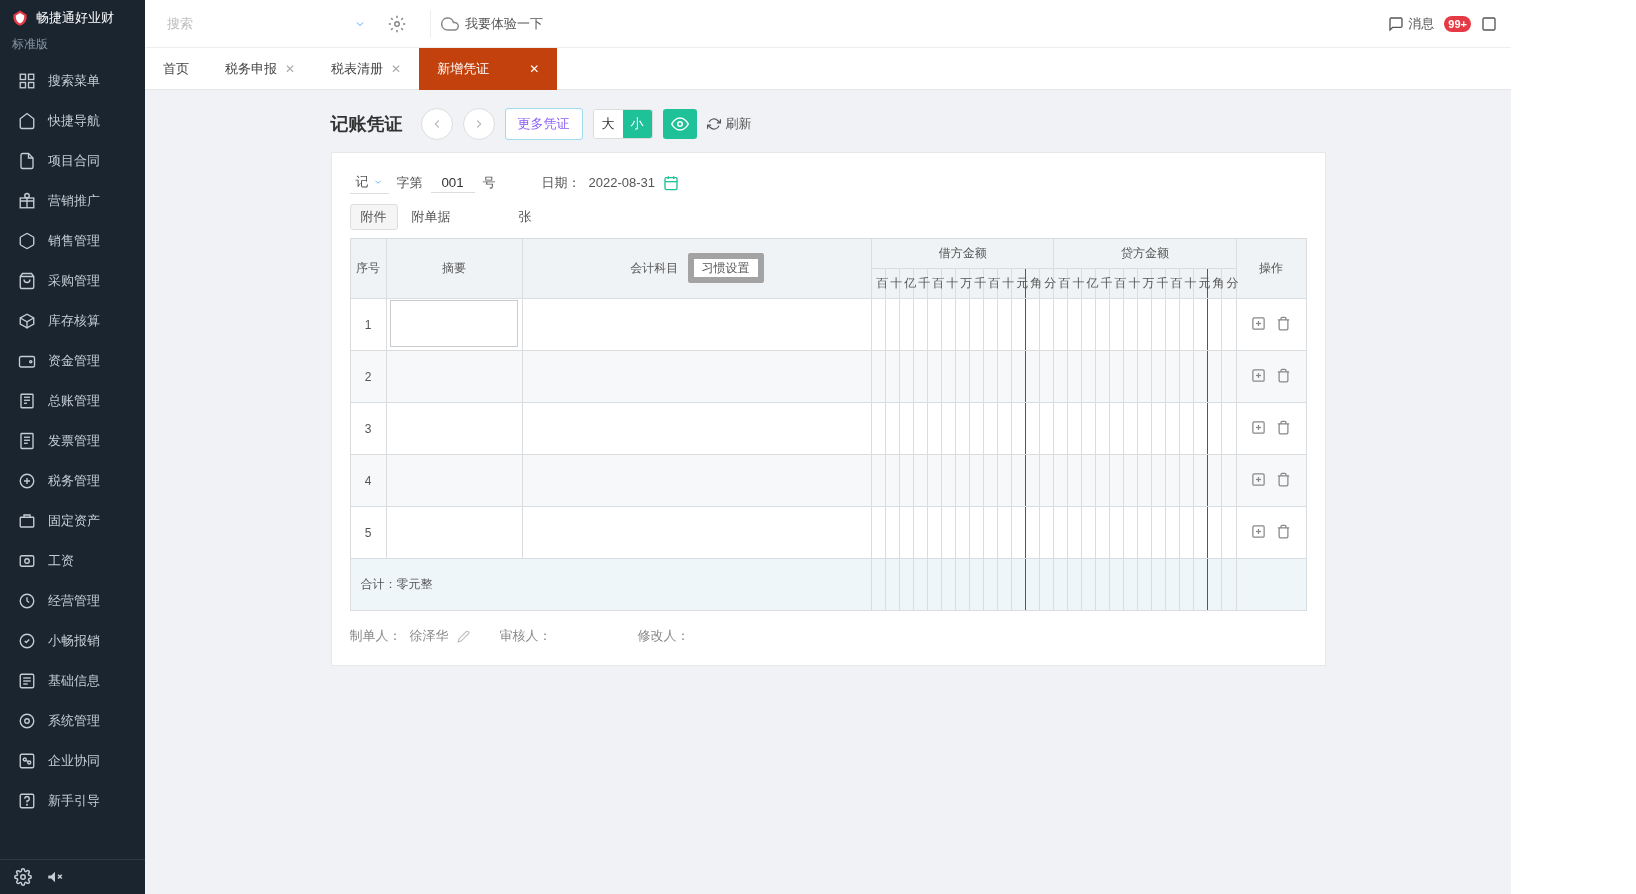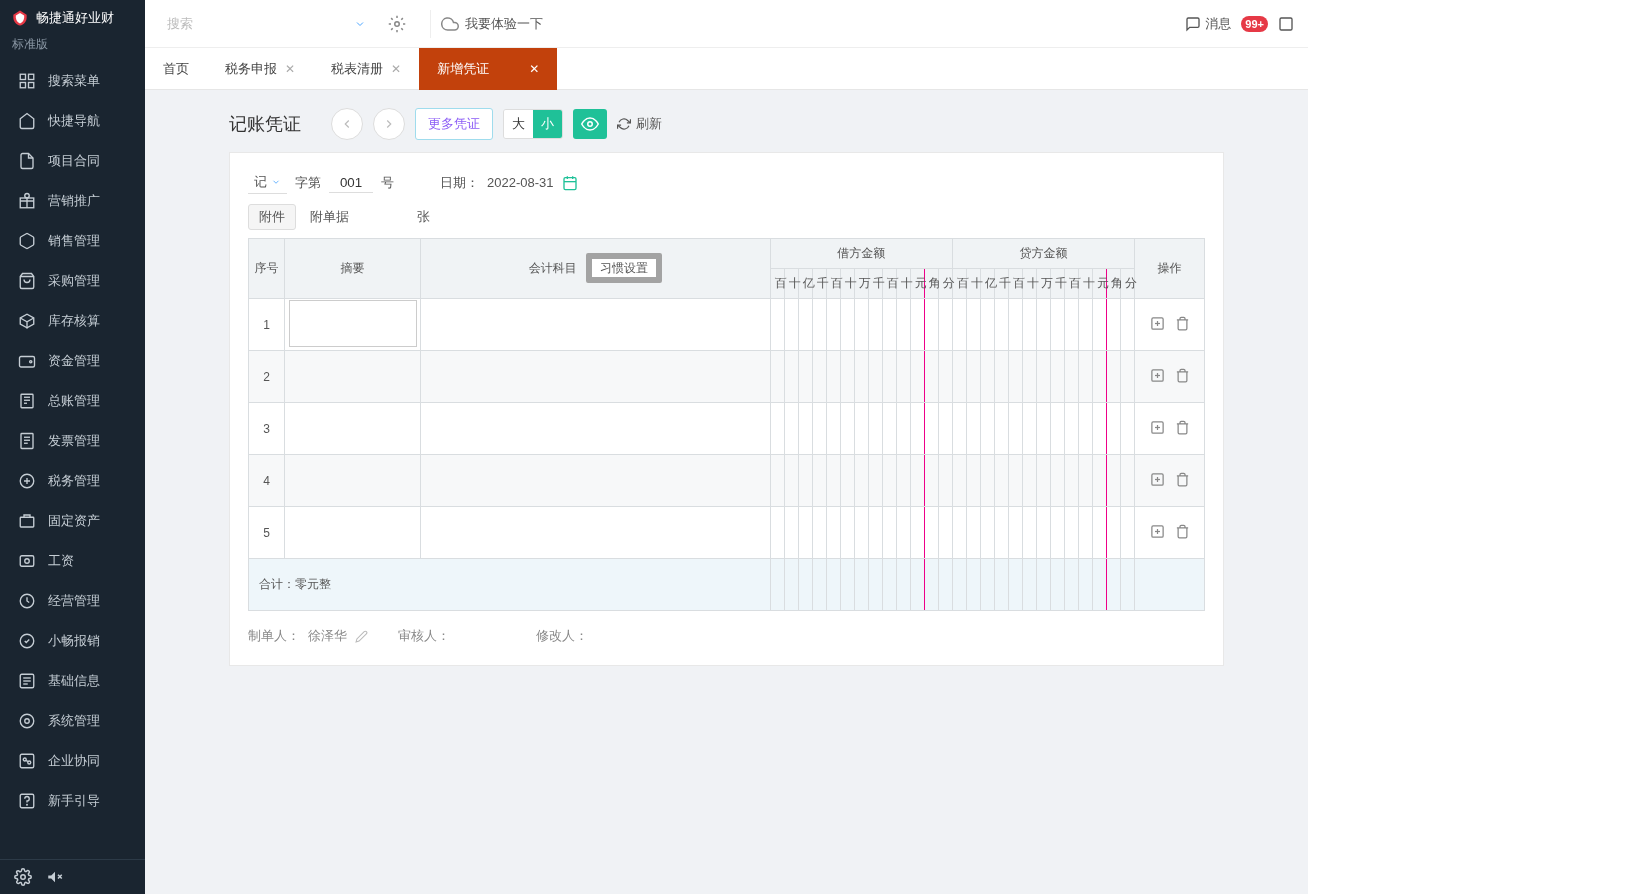--- a/index.html
+++ b/index.html
@@ -1,17 +1,17 @@
 <!DOCTYPE html>
 <html><head>
 <meta charset="utf-8">
 <style>
 * { margin: 0; padding: 0; box-sizing: border-box; }
 body { font-family: "Microsoft YaHei", Arial, sans-serif; font-size: 13px; color: #333; background: #fff; overflow: hidden; }
-.app { display: flex; height: 894px; width: 1308px; }
+.app { display: flex; height: 894px; width: 1511px; }
 .sidebar { width: 145px; background: #1a2530; color: #c5cdd4; display: flex; flex-direction: column; }
 .logo-area { display: flex; align-items: center; padding: 8px 10px; gap: 6px; }
 .logo-icon { width: 20px; height: 20px; display: inline-flex; align-items: center; justify-content: center; }
 .logo-text { font-size: 13px; color: #fff; font-weight: 500; }
 .sub-brand { padding: 0 12px 8px; font-size: 12px; color: #8a97a4; }
 .nav { flex: 1; overflow-y: auto; }
 .nav-item { display: flex; align-items: center; gap: 12px; padding: 11px 18px; cursor: pointer; font-size: 13px; }
 .nav-icon { width: 18px; height: 18px; display: inline-flex; align-items: center; justify-content: center; color: #c5cdd4; }
 .bottom-bar { display: flex; align-items: center; padding: 8px 14px; gap: 14px; border-top: 1px solid #2c3a47; }
 .nav::-webkit-scrollbar { width: 10px; }
@@ -33,21 +33,21 @@
 
 .tabs { height: 42px; display:flex; align-items:center; border-bottom: 1px solid #e6e6e6; background:#fff; }
 .tab { padding:0 18px; height:42px; display:flex; align-items:center; gap:8px; cursor:pointer; color:#444; font-size:13px; }
 .tab.active { background:#c2410c; color:#fff;gap:40px; }
 .tab .close { font-size:12px; color:#aaa; cursor:pointer; }
 .tab.active .close { color:#fff; }
 
 .content { flex:1; background:#f0f2f5; padding:18px 22px; overflow:auto; }
 .content-inner { width: 995px; margin: 0 auto; }
 .toolbar-row { display:flex; align-items:center; gap:10px; margin-bottom:12px; }
-.title { font-size:18px; font-weight:400; color:#333; margin-right:20px; }
+.title { font-size:18px; font-weight:700; color:#333; margin-right:8px; }
 .circ-btn { width:32px; height:32px; border:1px solid #ddd; border-radius:50%; display:inline-flex; align-items:center; justify-content:center; background:#fff; cursor:pointer; color:#bbb; }
 .more-btn { border:1px solid #9fdced; color:#8b5cf6; padding:6px 12px; border-radius:3px; background:#fff; cursor:pointer; font-size:13px; }
 .size-toggle { display:inline-flex; align-items:center; border:1px solid #ddd; border-radius:3px; overflow:hidden; }
 .size-toggle span { padding:5px 8px; font-size:13px; cursor:pointer; background:#fff; }
 .size-toggle span.on { background:#1fc198; color:#fff; }
 .eye-btn { width:34px; height:30px; background:#1fc198; border-radius:3px; display:inline-flex; align-items:center; justify-content:center; color:#fff; cursor:pointer; }
 .refresh { display:inline-flex; align-items:center; gap:5px; color:#555; cursor:pointer; }
 
 .card { background:#fff; border:1px solid #e8e8e8; padding:18px 18px 20px; }
 .meta-row { display:flex; align-items:center; gap:8px; margin-bottom:10px; font-size:13px; color:#555; }

